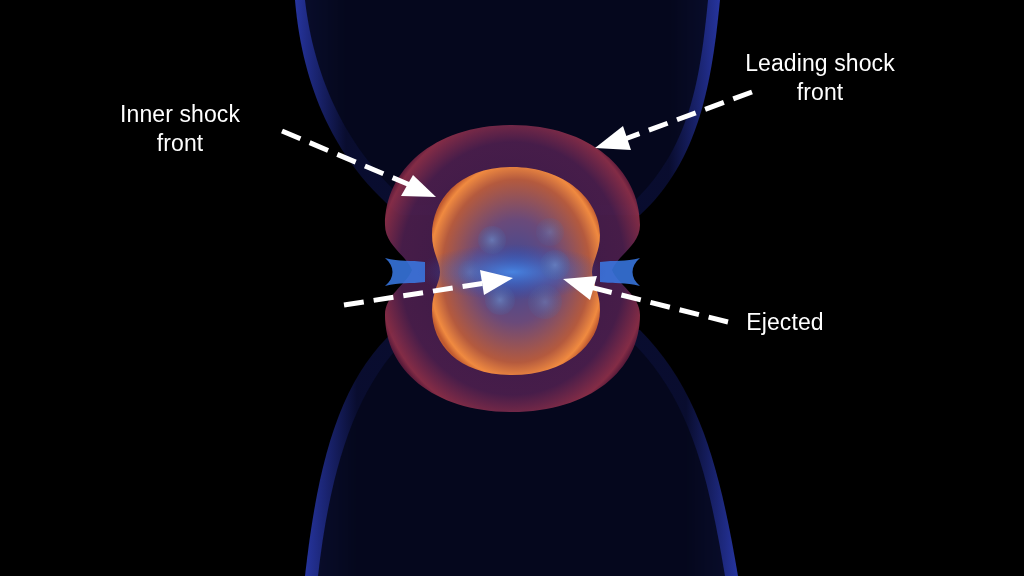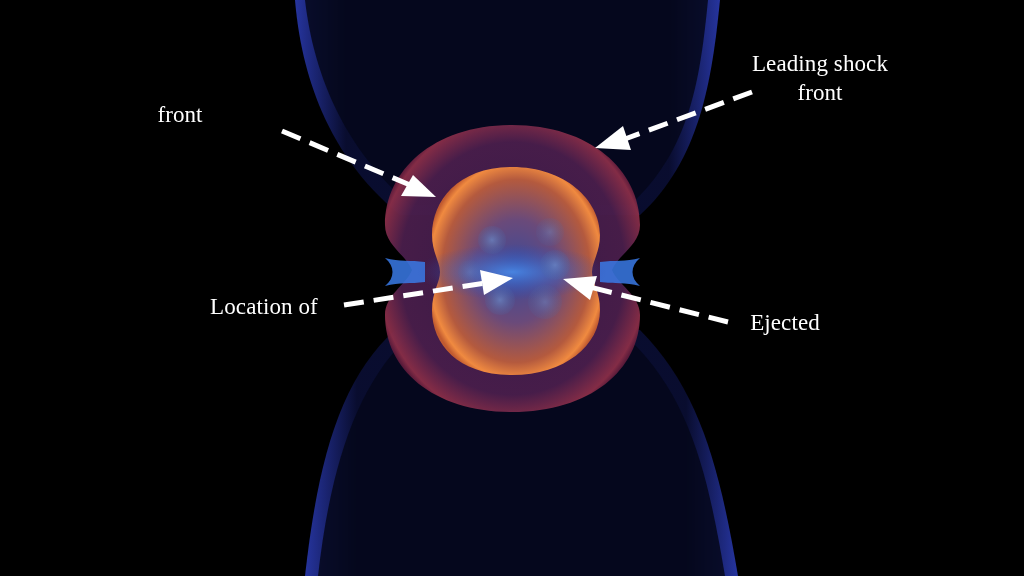--- a/index.html
+++ b/index.html
@@ -3,21 +3,21 @@
 <meta charset="utf-8">
 <style>
   html, body { margin:0; padding:0; background:#000; }
   body { width:1024px; height:576px; overflow:hidden; position:relative; font-family:"Liberation Sans", sans-serif; }
   #stage { position:absolute; left:0; top:0; width:1024px; height:576px; background:#000; }
   svg.scene { position:absolute; left:0; top:0; }
   .label {
     position:absolute; color:#fff; font-size:23px; line-height:29px;
     text-align:center; white-space:nowrap; letter-spacing:0.1px;
   }
-  .label span { display:block;font-family:Liberation Serif, serif; }
+  .label span { display:block; }
 </style>
 </head>
 <body>
 
 <div id="stage">
   <svg class="scene" width="1024" height="576" viewBox="0 0 1024 576">
     <defs>
       <radialGradient id="outerLobeTop" cx="50%" cy="100%" r="75%">
         <stop offset="0%" stop-color="#06081e"></stop>
         <stop offset="80%" stop-color="#040618"></stop>
@@ -99,28 +99,28 @@
         <polygon points="513,278 480,270 484,295" stroke="none"></polygon>
       </g>
       <g>
         <line x1="728" y1="322" x2="590" y2="287" stroke-dasharray="20,10"></line>
         <polygon points="563,279 597,276 590,300" stroke="none"></polygon>
       </g>
     </g>
   </svg>
 
   <div class="label" style="left:110px; top:100px; width:140px;">
+    <span>Inner shock</span>
     <span>front</span>
   </div>
 
   <div class="label" style="left:730px; top:49px; width:180px;">
     <span>Leading shock</span>
     <span>front</span>
   </div>
 
   <div class="label" style="left:166px; top:292px; width:196px;">
-    <span>Location of</span>
   </div>
 
   <div class="label" style="left:730px; top:308px; width:110px;">
     <span>Ejected</span>
   </div>
 </div>
 
 </body></html>

